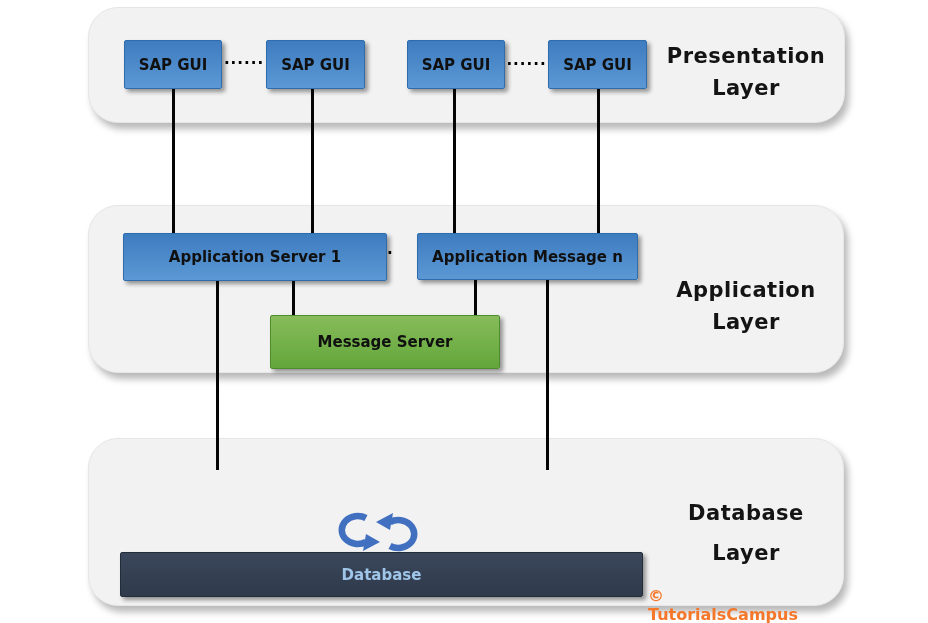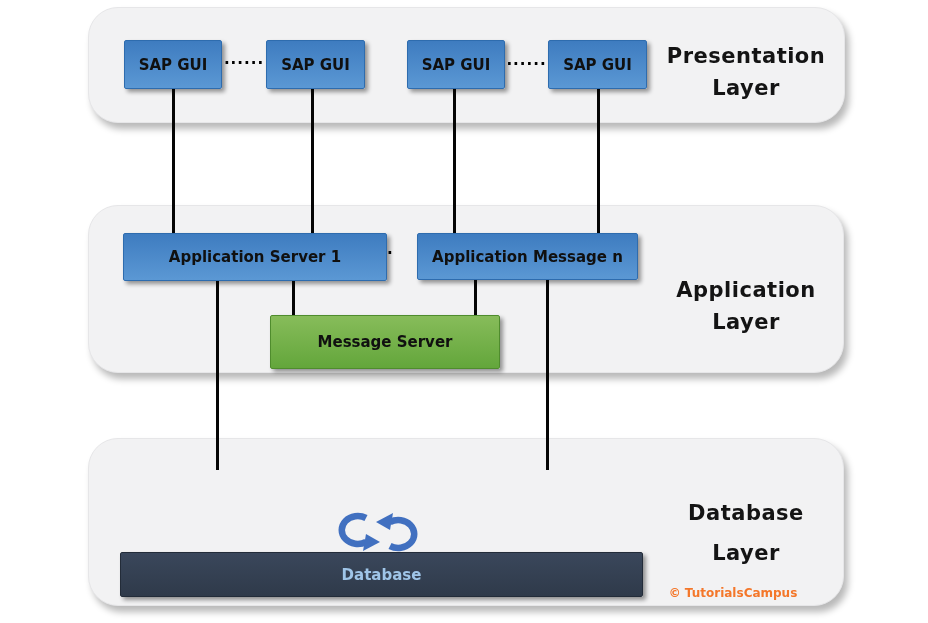--- a/index.html
+++ b/index.html
@@ -62,21 +62,21 @@
     color:#141414; letter-spacing:0.5px; line-height:26px;
   }
   #lbl-pres-1 { top:43px; }  #lbl-pres-2 { top:75px; }
   #lbl-app-1  { top:277px; } #lbl-app-2  { top:309px; }
   #lbl-db-1   { top:500px; } #lbl-db-2   { top:540px; }
 
   #sync-arrows { position:absolute; left:325px; top:511px; width:106px; height:42px; z-index:2; }
 
   #copyright {
     position:absolute; left:648px; top:586px; width:170px; z-index:4;
-    text-align:center; font-size:12px; font-weight:bold; color:#f4772a;
+    font-size:16px; font-weight:bold; color:#f4772a;
   }
 </style>
 </head>
 <body>
 
 <div class="stage">
 
   <div class="layer" id="layer-presentation"></div>
   <div class="layer" id="layer-application"></div>
   <div class="layer" id="layer-database"></div>

